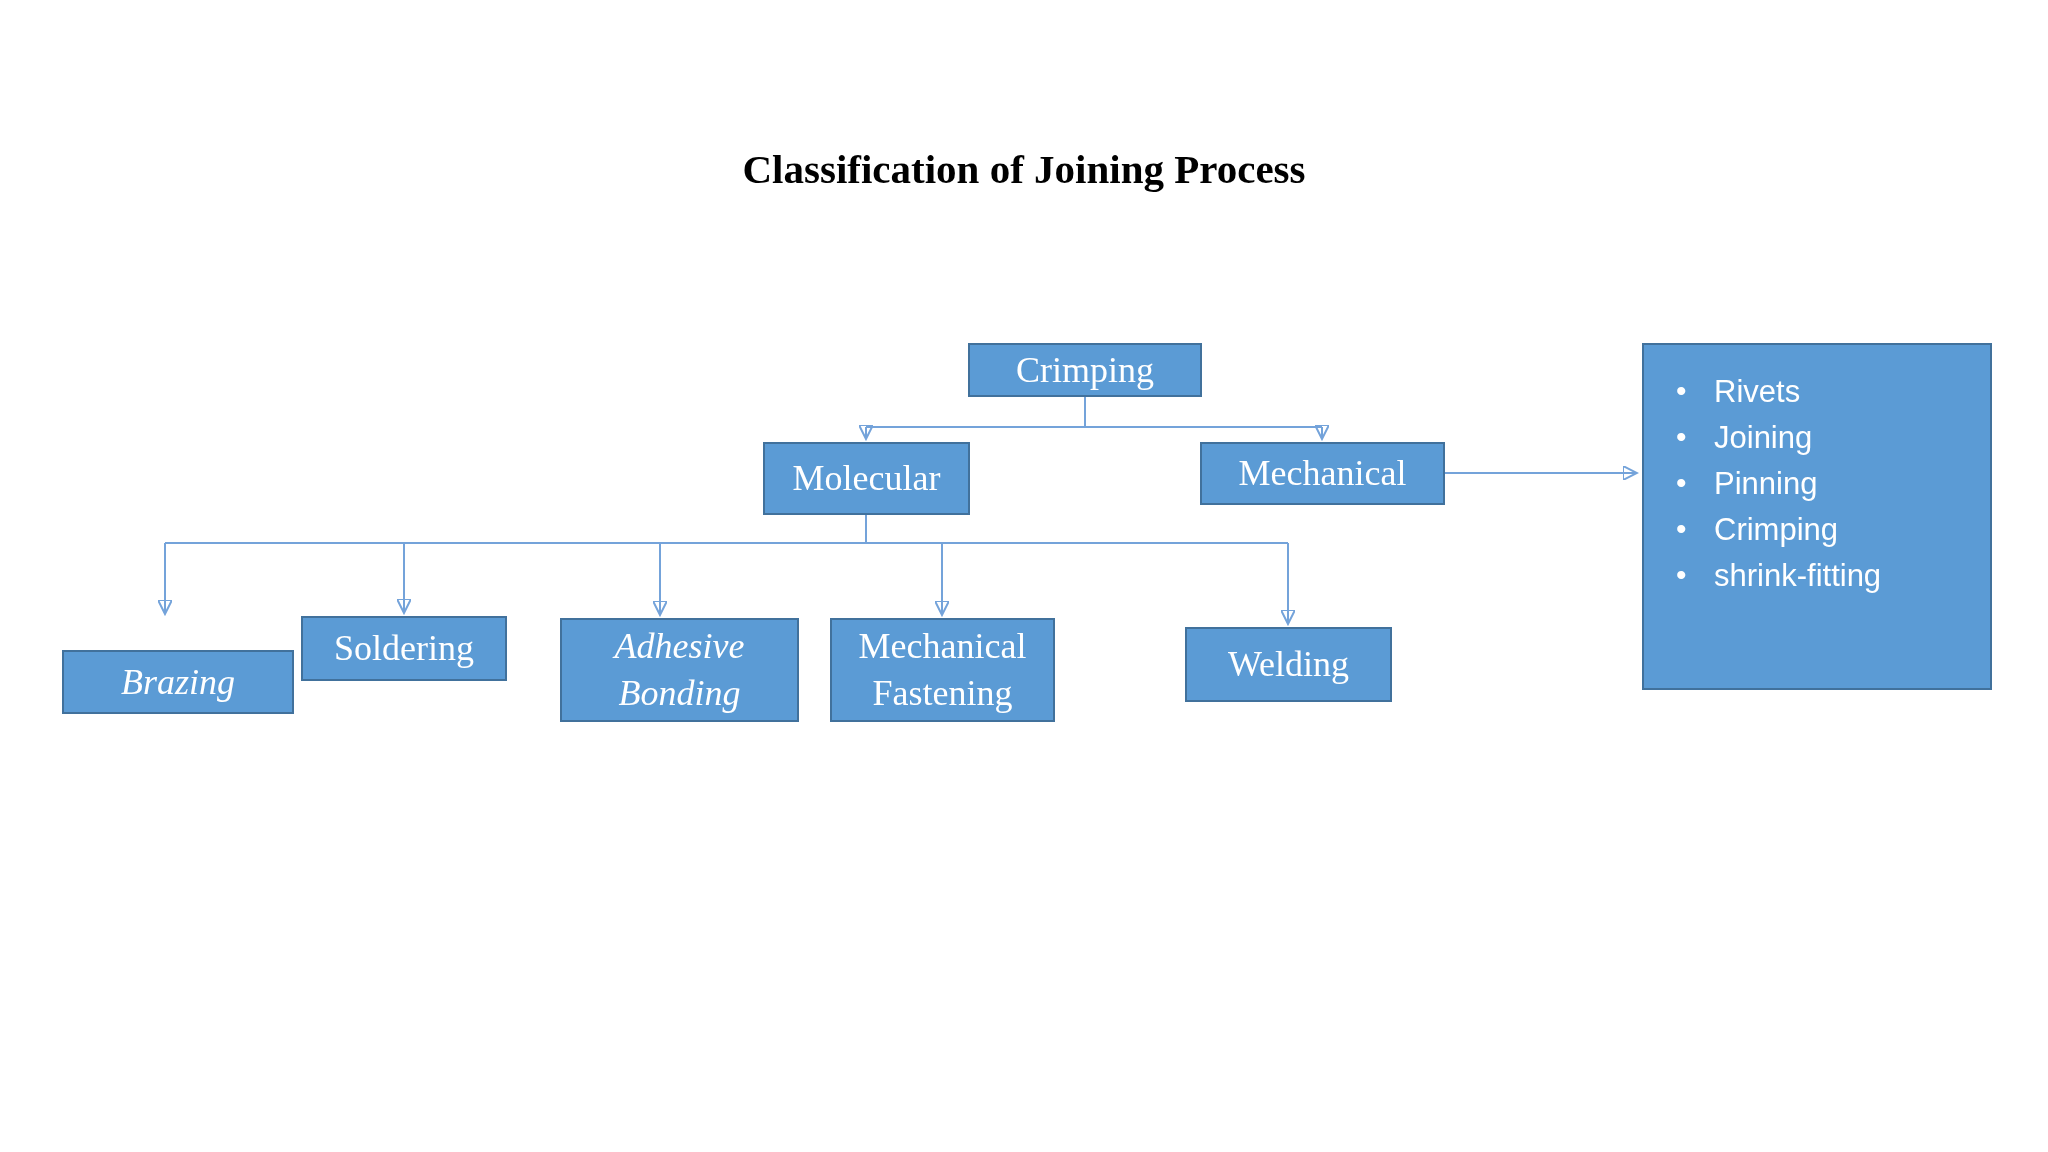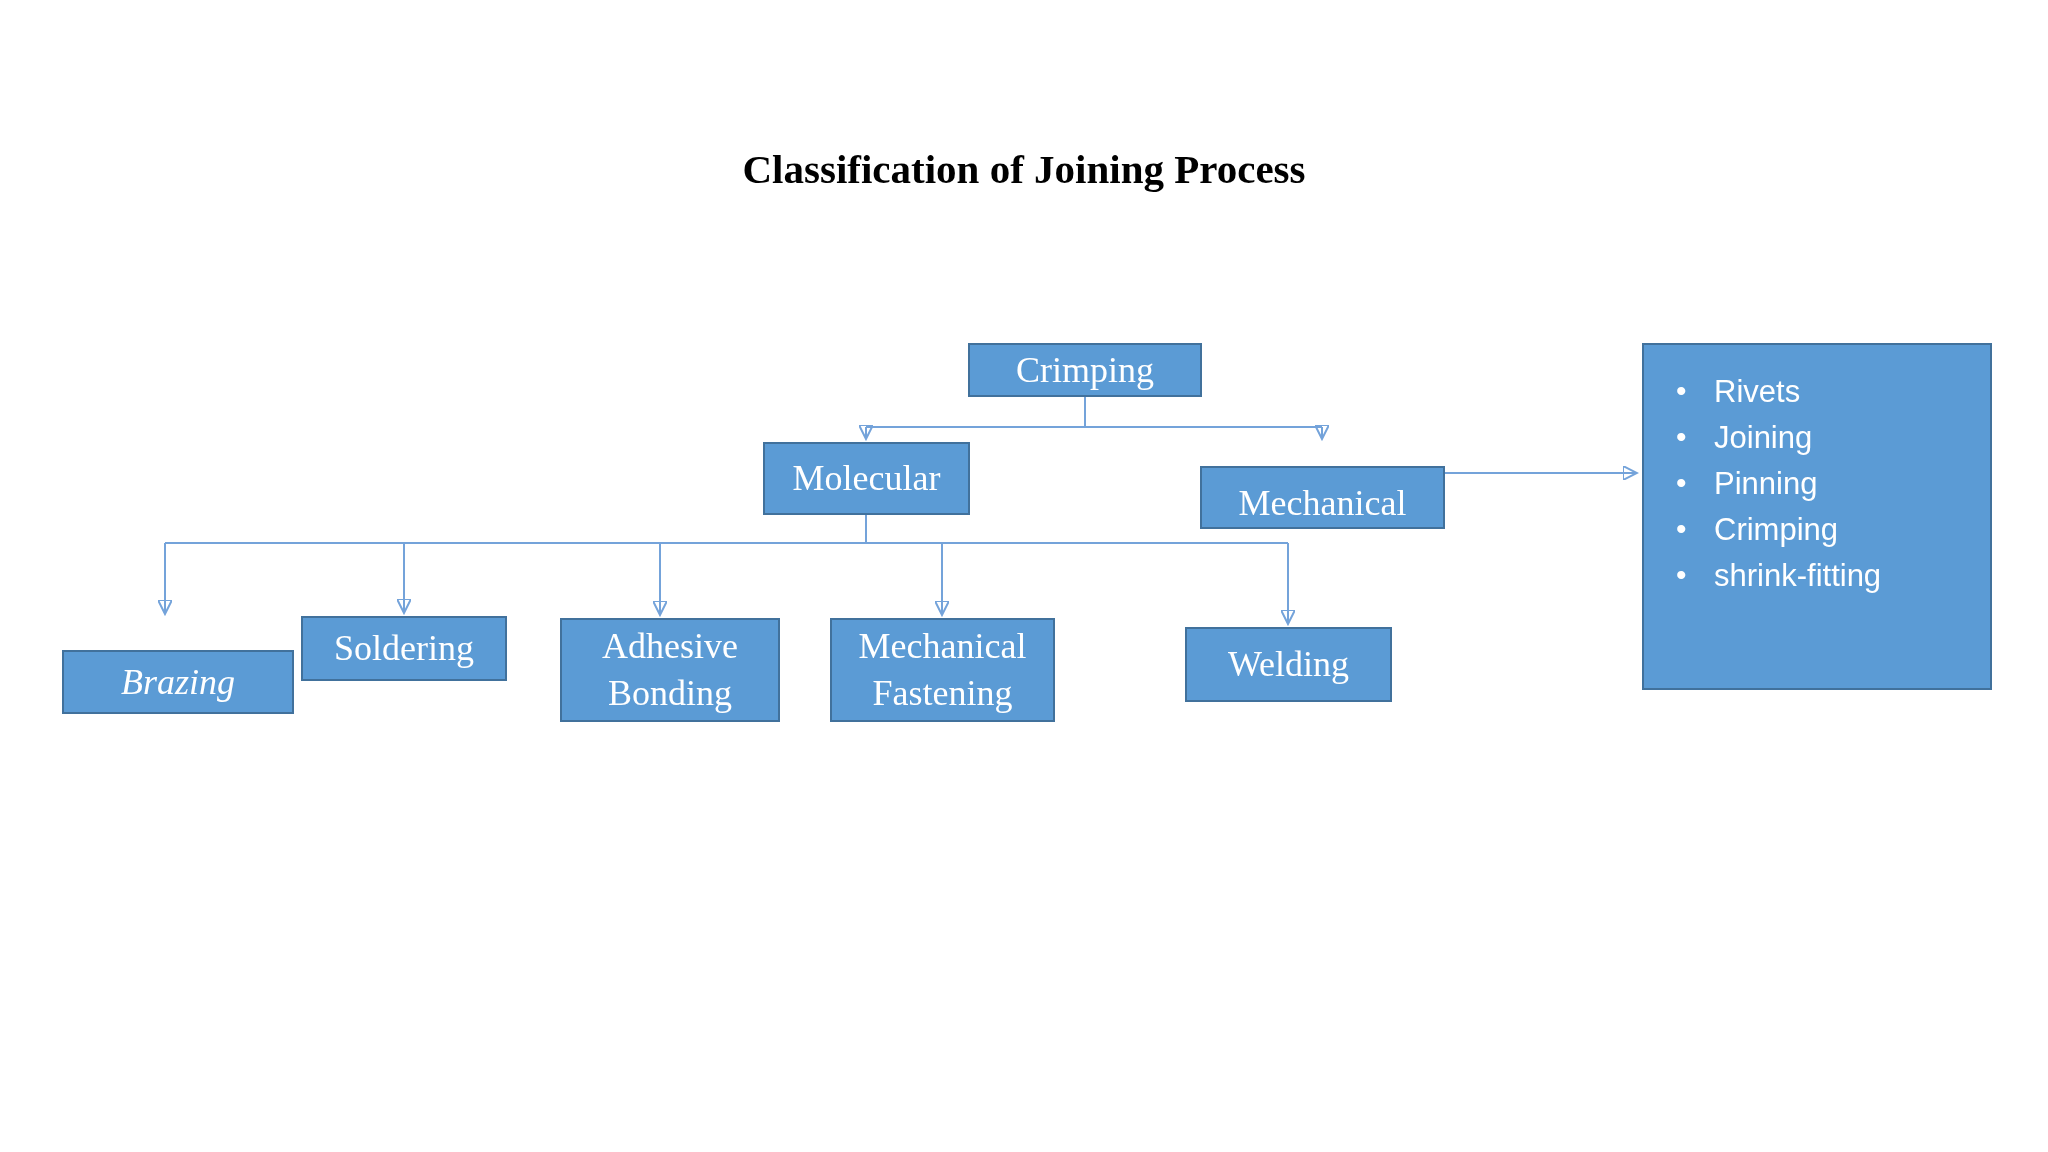--- a/index.html
+++ b/index.html
@@ -46,24 +46,24 @@
     border:2px solid var(--node-border);
     color:var(--node-text);
     display:flex;align-items:center;justify-content:center;
     text-align:center;
     font-size:36px;
     line-height:1.3;
     padding:0 8px;
   }
   .node-joining{left:968px;top:343px;width:234px;height:54px;}
   .node-molecular{left:763px;top:442px;width:207px;height:73px;}
-  .node-mechanical{left:1200px;top:466px;width:245px;height:63px;align-items:flex-end;}
+  .node-mechanical{left:1200px;top:442px;width:245px;height:63px;}
   .node-brazing{left:62px;top:650px;width:232px;height:64px;font-style:italic;}
   .node-soldering{left:301px;top:616px;width:206px;height:65px;}
-  .node-adhesive{left:560px;top:618px;width:220px;height:104px;}
+  .node-adhesive{left:560px;top:618px;width:239px;height:104px;font-style:italic;}
   .node-mechfast{left:830px;top:618px;width:225px;height:104px;text-align:center;}
   .node-welding{left:1185px;top:627px;width:207px;height:75px;}
   .fasteners-box{
     position:absolute;
     left:1642px;top:343px;width:350px;height:347px;
     box-sizing:border-box;
     background:var(--node-fill);
     border:2px solid var(--node-border);
     color:var(--node-text);
     font-family:"Liberation Sans", sans-serif;

